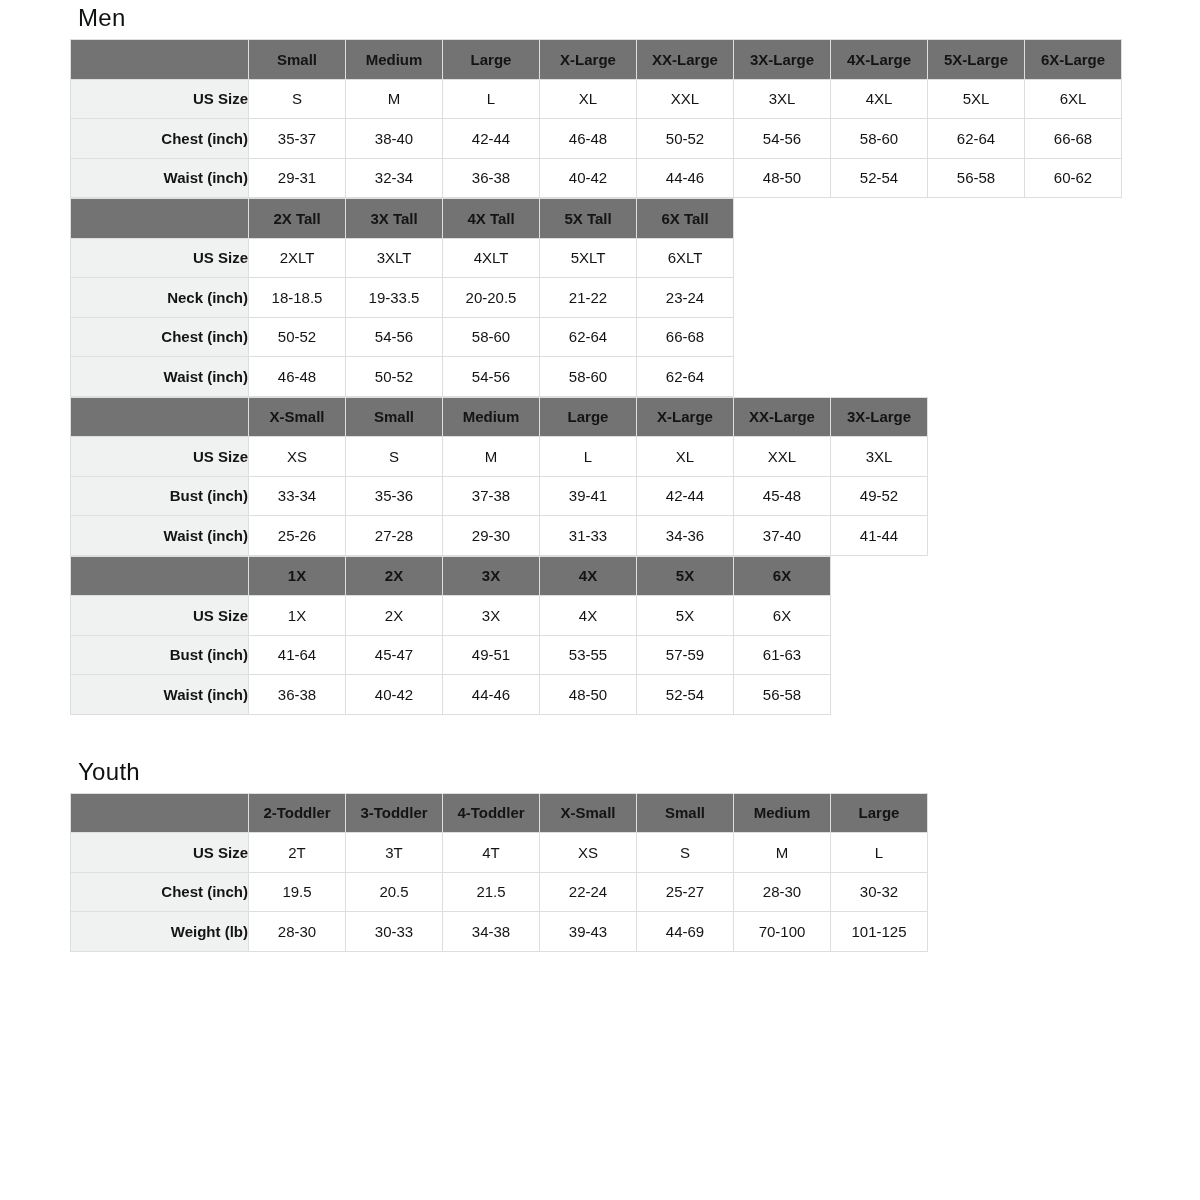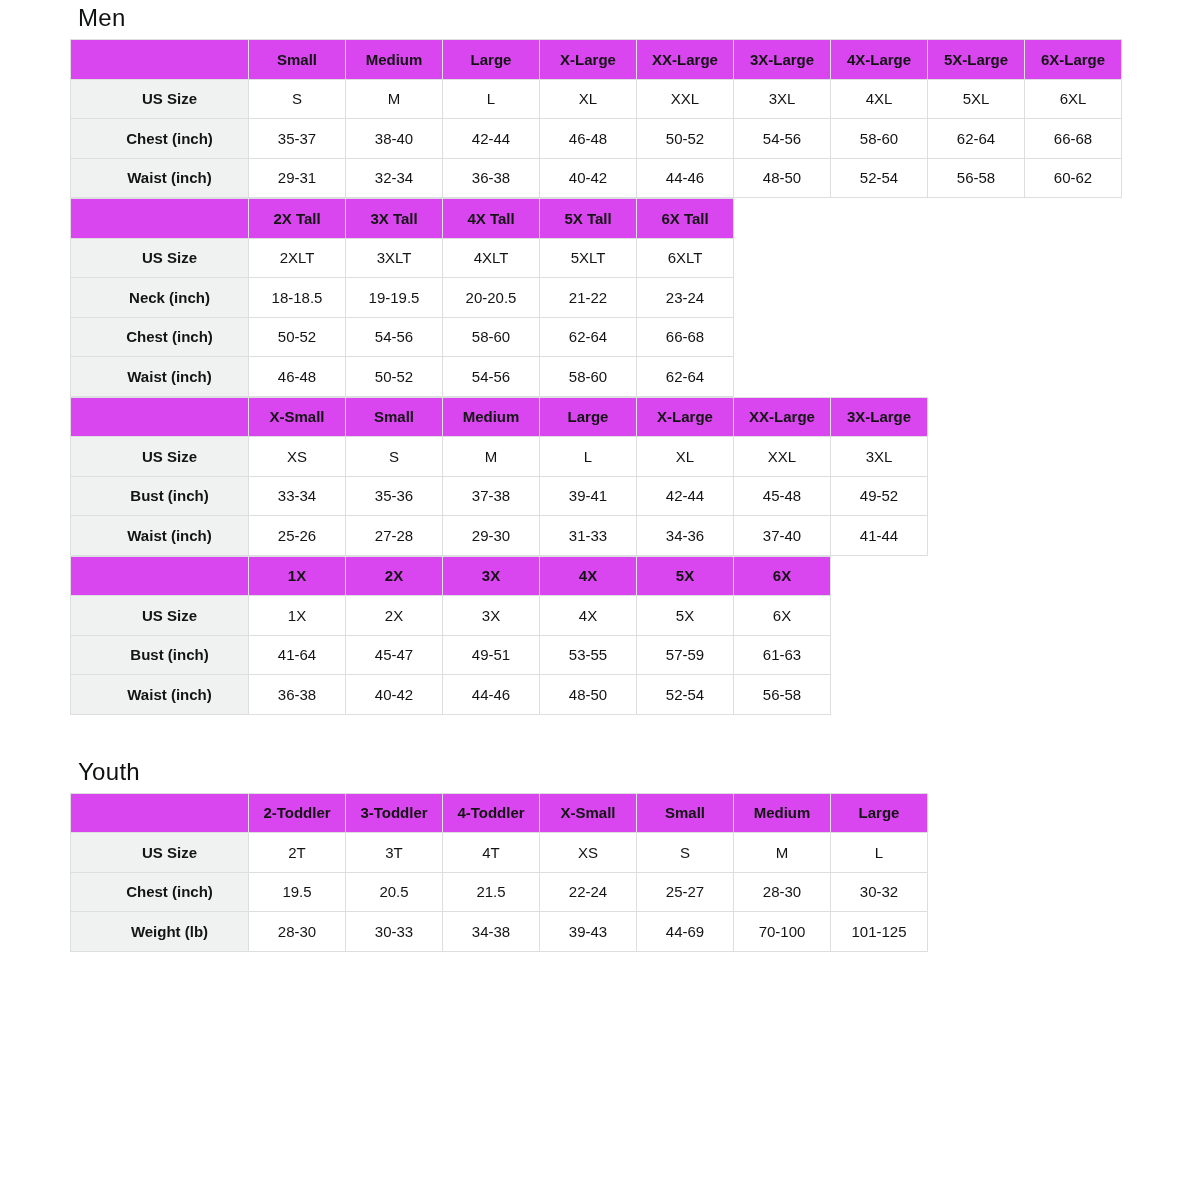--- a/index.html
+++ b/index.html
@@ -46,27 +46,27 @@
   table.size-table td {
     border: 1px solid #dcdee0;
     height: 38.5px;
     font-size: 15px;
     text-align: center;
     padding: 0;
     overflow: hidden;
     color: #141414;
   }
   table.size-table thead th {
-    background: #d946ef;
+    background: #737373;
     font-weight: 700;
   }
   table.size-table td.row-label {
     background: #f0f1f1;
     font-weight: 700;
-    text-align: center;
+    text-align: right;
     padding-left: 20px;
   }
   table.size-table td.data-cell {
     background: #ffffff;
     font-weight: 400;
   }
 </style>
 </head>
 <body>
 
@@ -166,21 +166,21 @@
               <td class="row-label">US Size</td>
               <td class="data-cell">2XLT</td>
               <td class="data-cell">3XLT</td>
               <td class="data-cell">4XLT</td>
               <td class="data-cell">5XLT</td>
               <td class="data-cell">6XLT</td>
             </tr>
             <tr>
               <td class="row-label">Neck (inch)</td>
               <td class="data-cell">18-18.5</td>
-              <td class="data-cell">19-19.5</td>
+              <td class="data-cell">19-33.5</td>
               <td class="data-cell">20-20.5</td>
               <td class="data-cell">21-22</td>
               <td class="data-cell">23-24</td>
             </tr>
             <tr>
               <td class="row-label">Chest (inch)</td>
               <td class="data-cell">50-52</td>
               <td class="data-cell">54-56</td>
               <td class="data-cell">58-60</td>
               <td class="data-cell">62-64</td>

